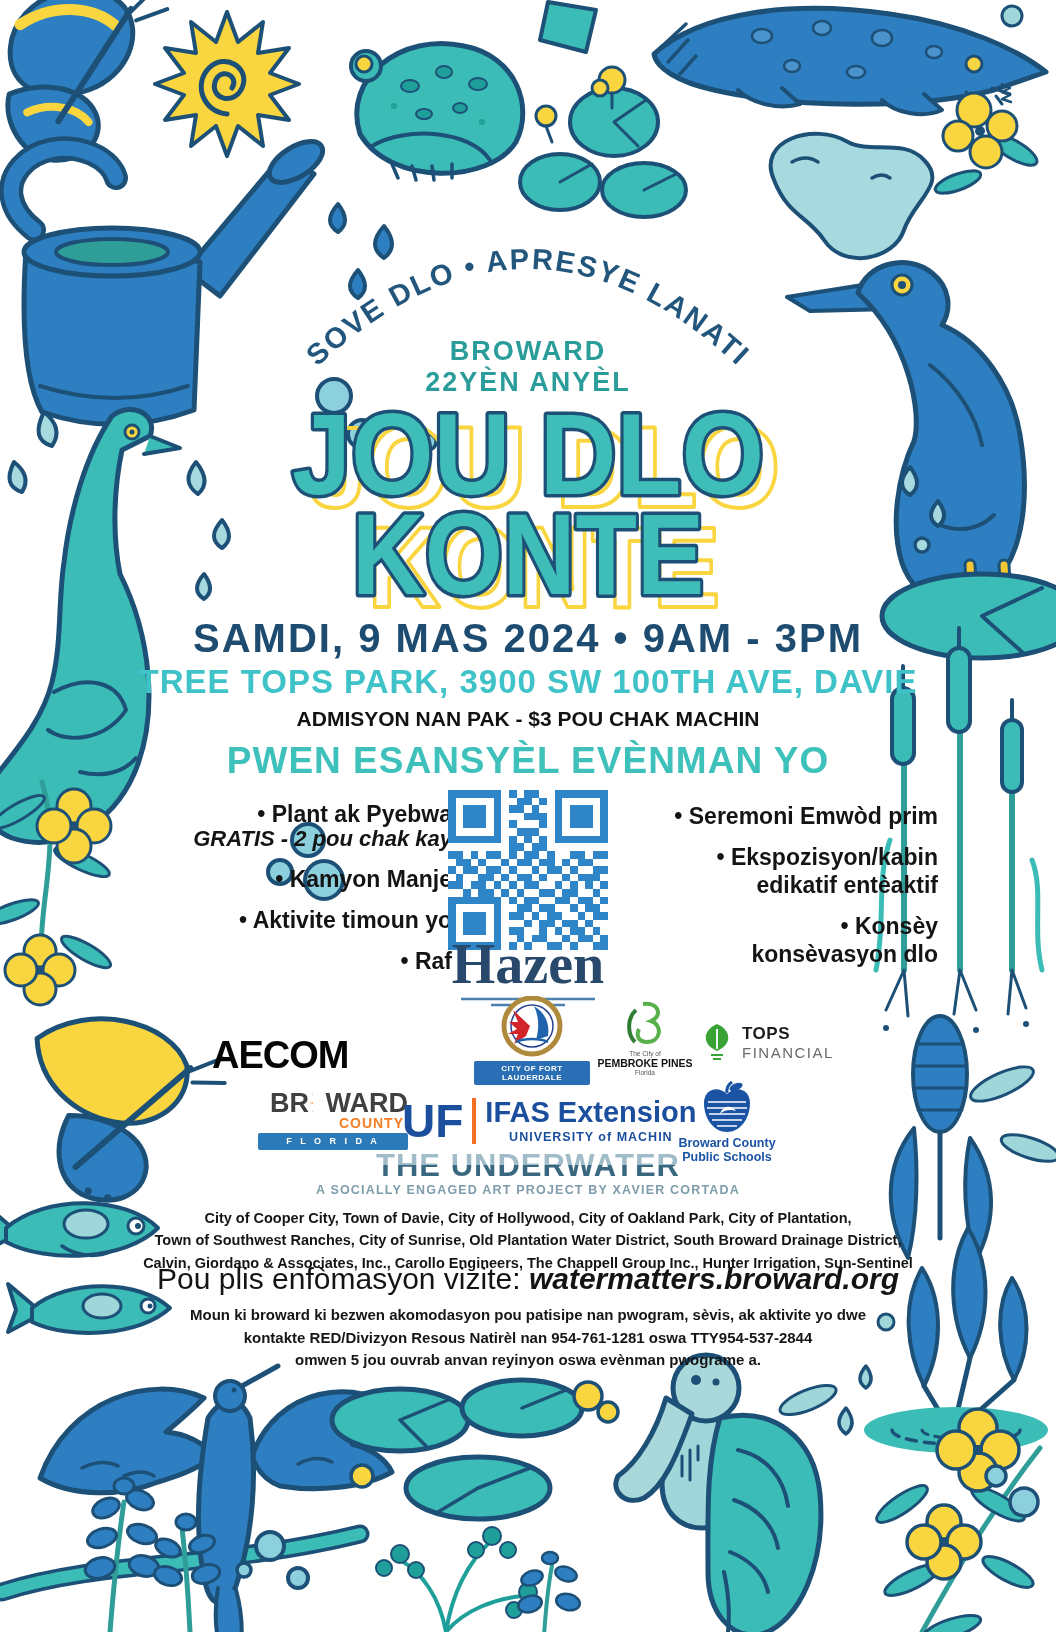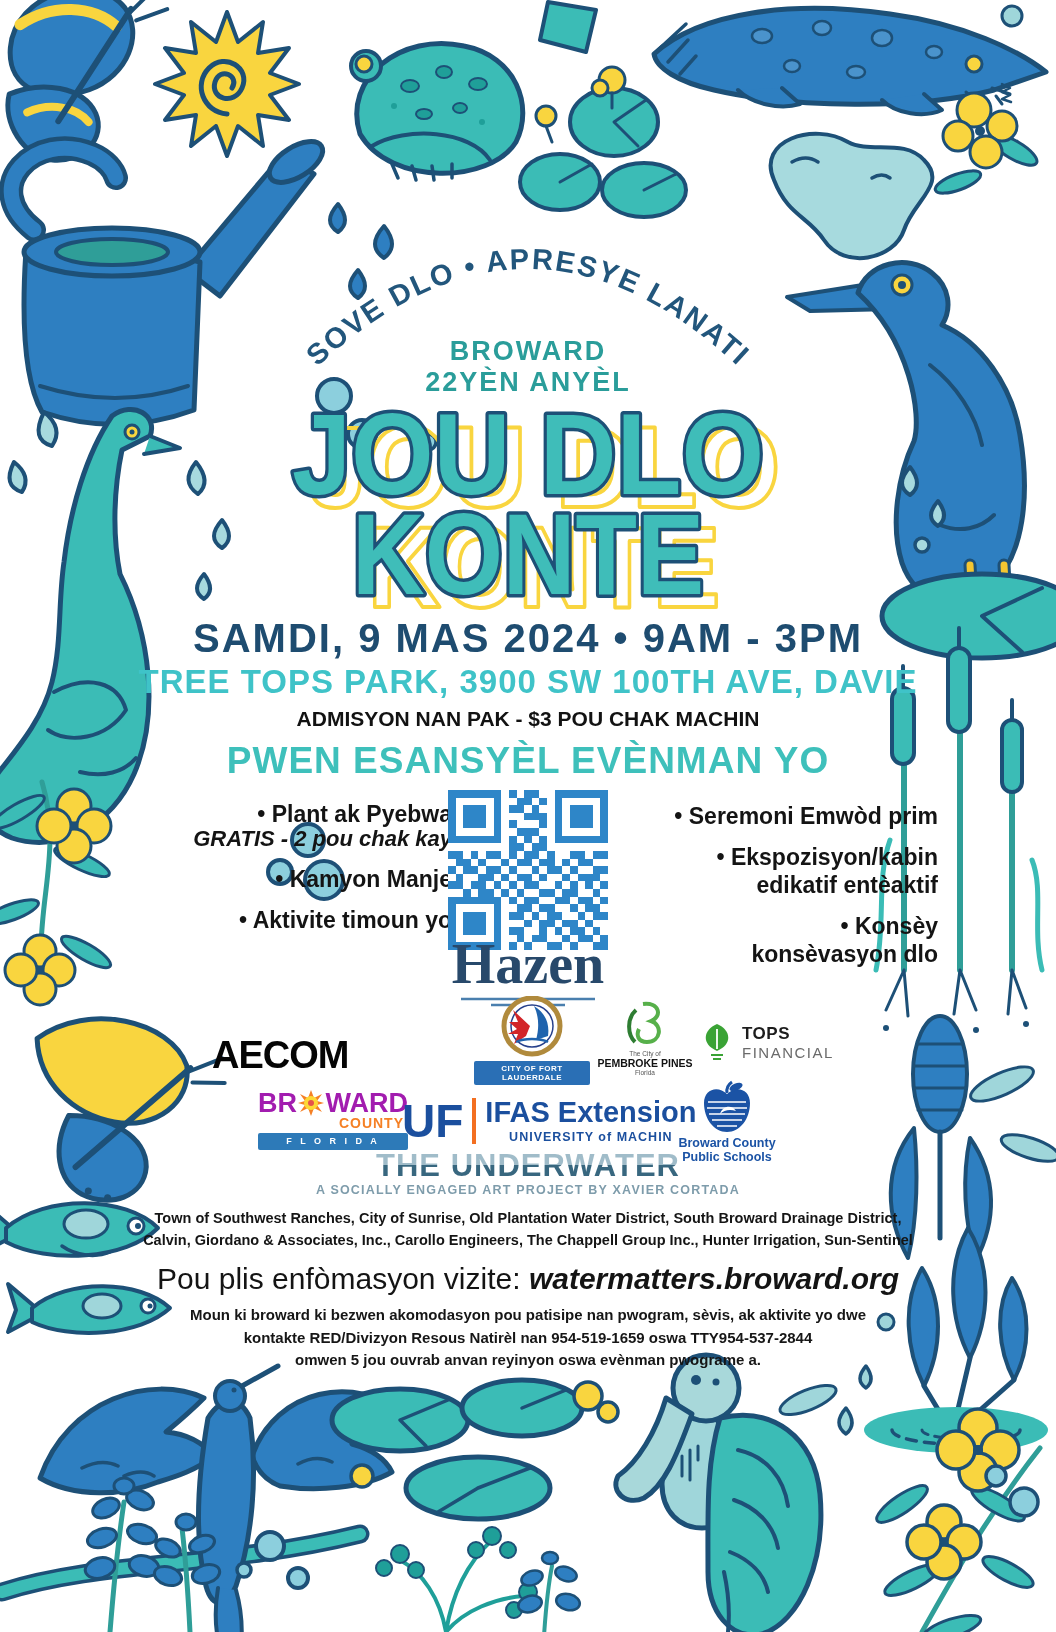--- a/index.html
+++ b/index.html
@@ -53,21 +53,21 @@
   .pp-pre  { font-size:6.5px; color:#555; }
   .pp-name { font-size:10.5px; font-weight:800; }
   .pp-post { font-size:6.5px; color:#555; }
 
   .renew { left:700px; top:1022px; width:140px; display:flex; align-items:center; gap:8px; text-align:left; }
   .renew .rn1 { font-size:17px; font-weight:800; color:#1c1c1c; letter-spacing:.5px; }
   .renew .rn2 { font-size:15px; font-weight:500; color:#6a6a6a; letter-spacing:1.5px; }
 
   .bcf { left:258px; top:1088px; width:150px; }
   .bcf-row { display:flex; align-items:center; justify-content:center; gap:1px; }
-  .bcf-b { font-size:27px; font-weight:800; color:#a21caf; }
+  .bcf-b { font-size:27px; font-weight:800; color:#404040;margin-left:12px; }
   .bcf-county { text-align:right; font-size:14px; font-weight:800; color:#f58025; letter-spacing:1px; margin:-4px 4px 0 0; }
   .bcf-bar { margin-top:2px; background:#2d7ab8; color:#fff; font-size:9px; font-weight:700;
              letter-spacing:3px; height:17px; line-height:17px; border-radius:2px; }
 
   .uf { left:402px; top:1094px; display:flex; align-items:center; text-align:center;
         font-family:Liberation Sans, sans-serif; color:#1b4f9e; }
   .uf-uf { font-size:46px; font-weight:900; }
   .uf-bar { width:4px; height:46px; background:#f36f21; margin:0 9px; }
   .uf-name { font-size:29px; font-weight:700; line-height:1; }
   .uf-sub  { font-size:12.5px; font-weight:700; letter-spacing:1px; margin-top:3px; }
@@ -460,20 +460,21 @@
   <div class="abs datetime">SAMDI, 9 MAS 2024 • 9AM - 3PM</div>
   <div class="abs location">TREE TOPS PARK, 3900 SW 100TH AVE, DAVIE</div>
   <div class="abs admission">ADMISYON NAN PAK - $3 POU CHAK MACHIN</div>
   <div class="abs highlights-heading">PWEN ESANSYÈL EVÈNMAN YO</div>
 
   <div class="hl-col hl-left">
     <div class="hl-item" style="margin-bottom:0;">• Plant ak Pyebwa</div>
     <div class="hl-note">GRATIS - 2 pou chak kay</div>
     <div class="hl-item">• Kamyon Manje</div>
     <div class="hl-item">• Aktivite timoun yo</div>
+    <div class="hl-item">• Raf</div>
   </div>
 
   <div class="qr">
       <div class="qm on"></div>
       <div class="qm on"></div>
       <div class="qm on"></div>
       <div class="qm on"></div>
       <div class="qm on"></div>
       <div class="qm on"></div>
       <div class="qm on"></div>
@@ -999,27 +1000,28 @@
       <path d="M20,34 C22,26 32,24 36,31 C30,29 24,30 20,34 Z" fill="#fff"></path>
     </svg>
     <div class="bcps-t">Broward County</div>
     <div class="bcps-t">Public Schools</div>
   </div>
 
   <div class="abs uw-title">THE UNDERWATER</div>
   <div class="abs uw-sub">A SOCIALLY ENGAGED ART PROJECT BY XAVIER CORTADA</div>
 
   <div class="abs partners">
+    <div>City of Cooper City, Town of Davie, City of Hollywood, City of Oakland Park, City of Plantation,</div>
     <div>Town of Southwest Ranches, City of Sunrise, Old Plantation Water District, South Broward Drainage District,</div>
     <div>Calvin, Giordano &amp; Associates, Inc., Carollo Engineers, The Chappell Group Inc., Hunter Irrigation, Sun-Sentinel</div>
   </div>
 
   <div class="abs info-line">
     <span>Pou plis enfòmasyon vizite: </span><span class="info-url">watermatters.broward.org</span>
   </div>
 
   <div class="abs access">
     <div>Moun ki broward ki bezwen akomodasyon pou patisipe nan pwogram, sèvis, ak aktivite yo dwe</div>
-    <div>kontakte RED/Divizyon Resous Natirèl nan 954-519-1659 oswa TTY954-537-2844</div>
+    <div>kontakte RED/Divizyon Resous Natirèl nan 954-761-1281 oswa TTY954-537-2844</div>
     <div>omwen 5 jou ouvrab anvan reyinyon oswa evènman pwograme a.</div>
   </div>
 
 </div>
 
 </body></html>

